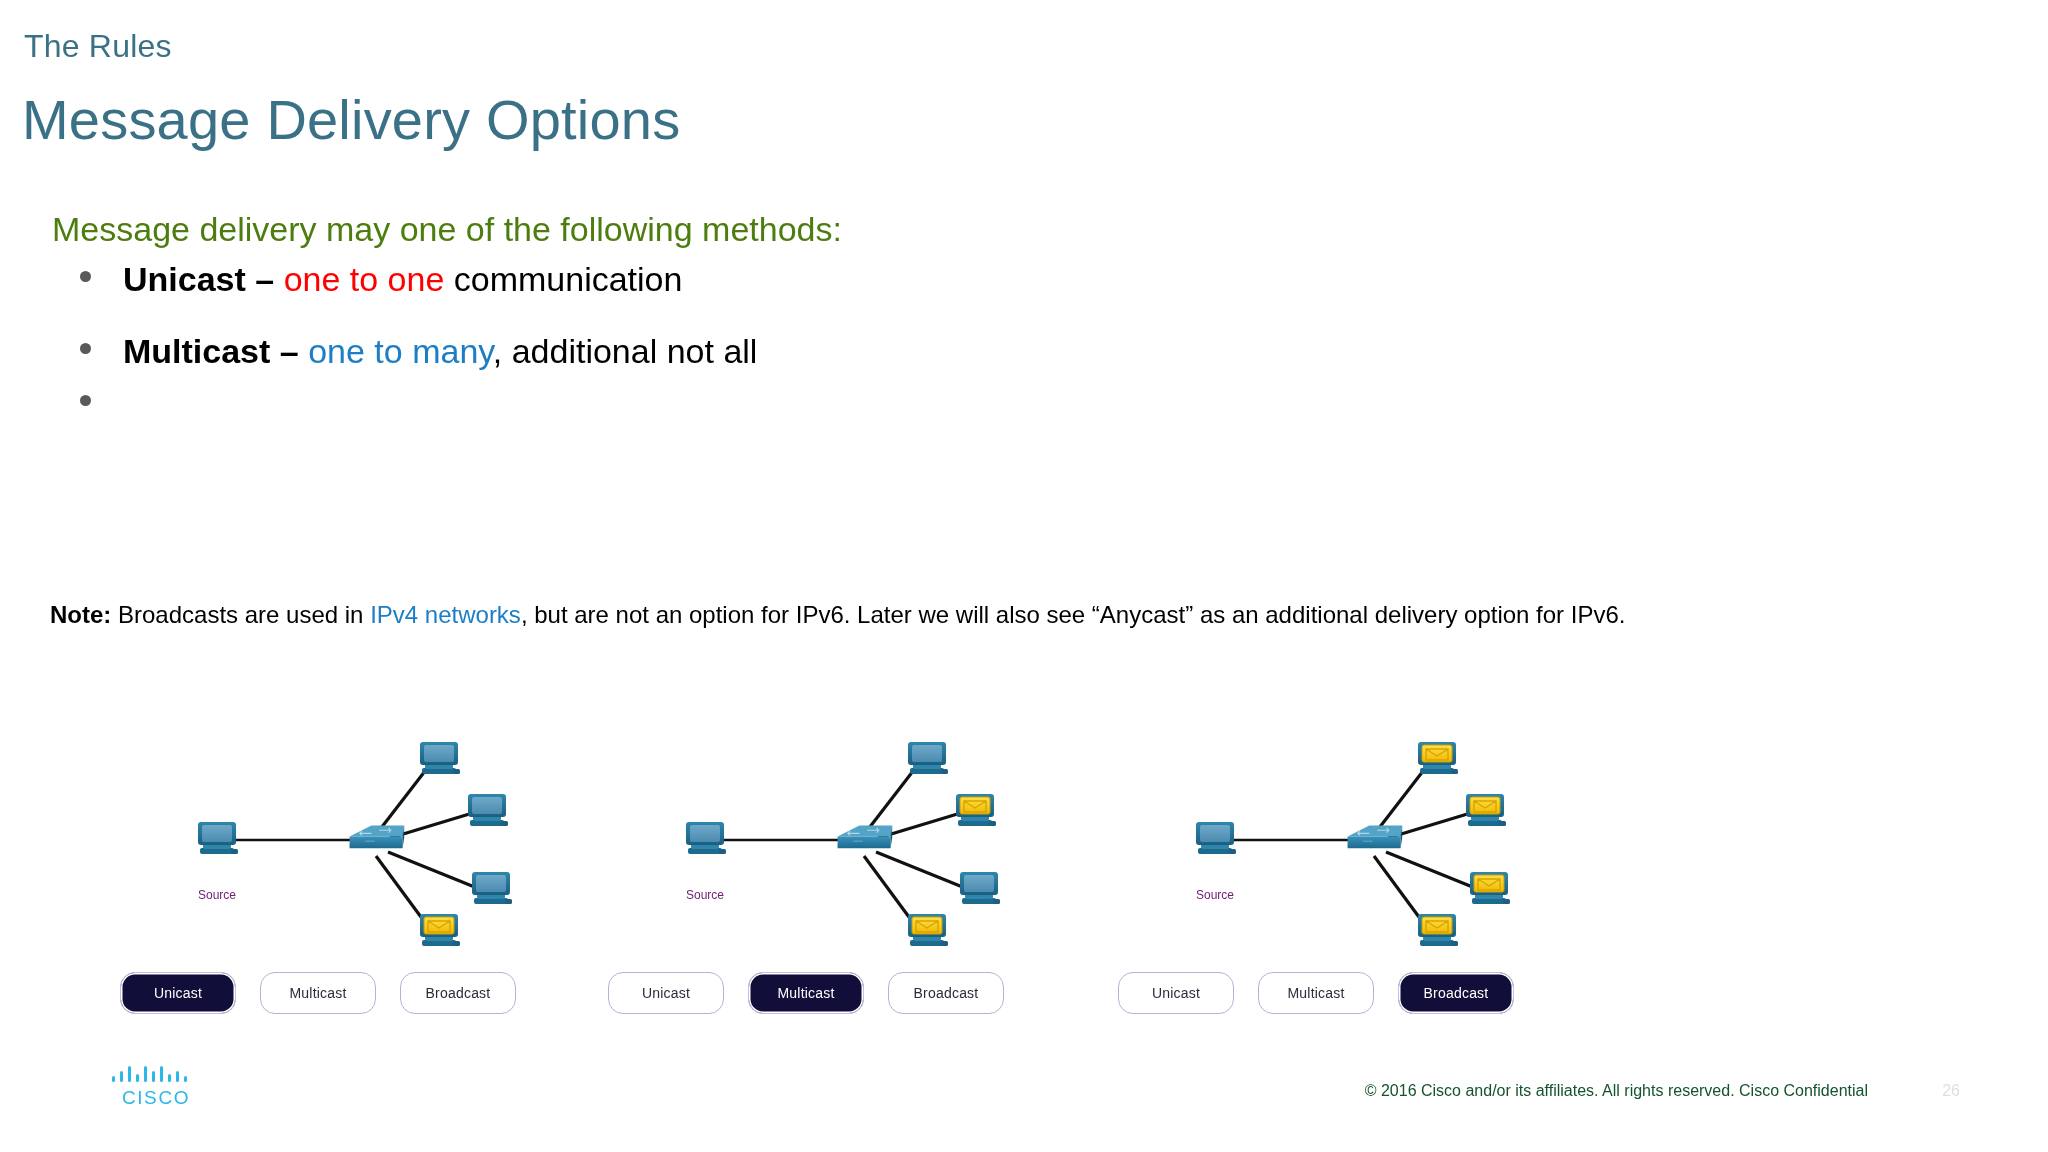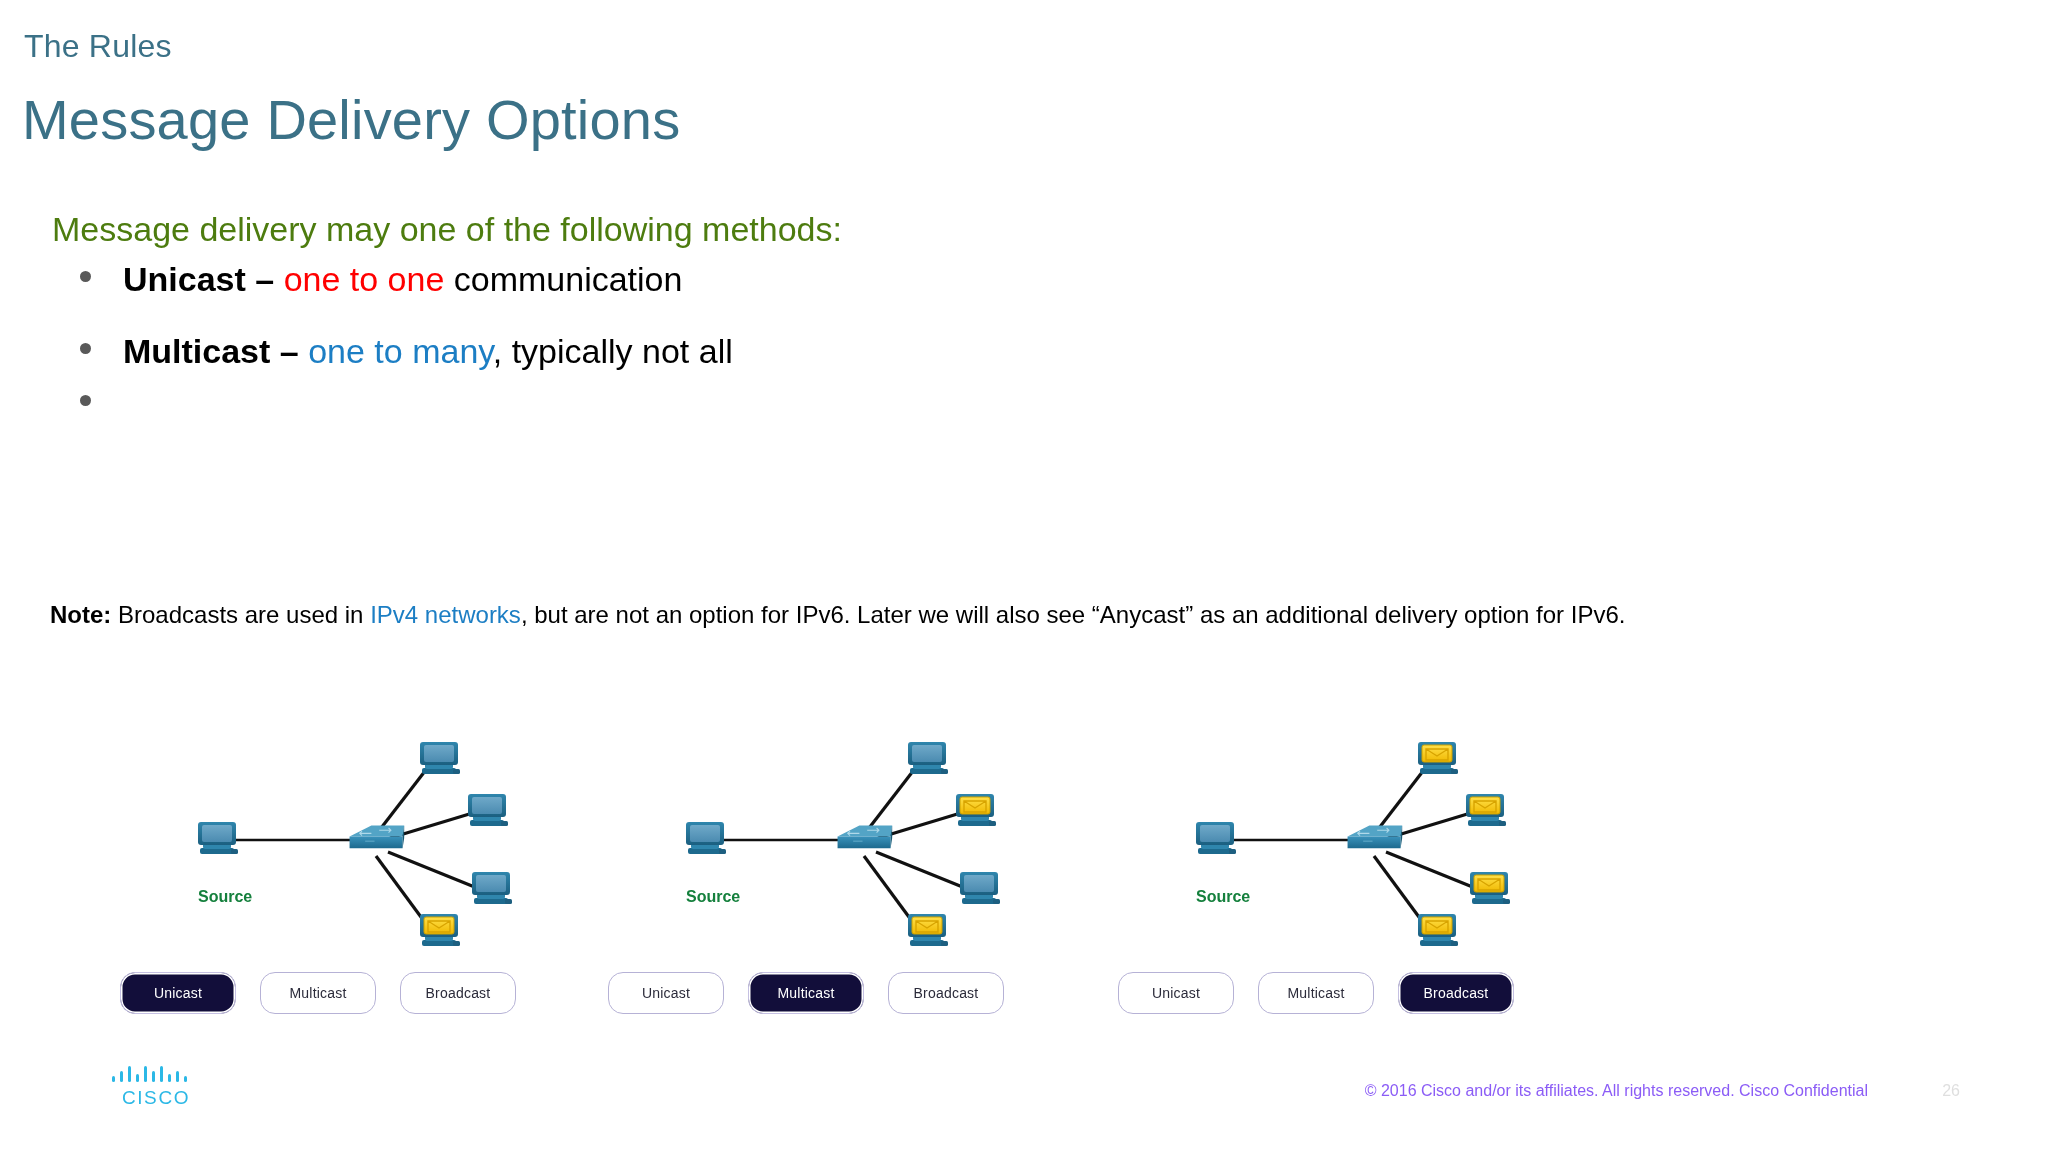--- a/index.html
+++ b/index.html
@@ -94,24 +94,23 @@
     height: 340px;
   }
   #diagram-0 { left: 120px; }
   #diagram-1 { left: 608px; }
   #diagram-2 { left: 1118px; }
 
   .diagram svg { position: absolute; left: 0; top: 0; }
 
   .src-label {
     position: absolute;
-    font-size: 16px;
-    color: #15803d;
-    white-space: nowrap;
-    font-weight: bold;
+    font-size: 12px;
+    color: #701a75;
+    white-space: nowrap;
   }
 
   
   .btn-row {
     position: absolute;
     left: 0;
     top: 272px;
     display: flex;
     gap: 24px;
   }
@@ -142,21 +141,21 @@
     left: 110px;
     top: 1062px;
     width: 92px;
     height: 50px;
   }
   .footer-copy {
     position: absolute;
     right: 180px;
     top: 1082px;
     font-size: 16px;
-    color: #8b5cf6;
+    color: #14532d;
     white-space: nowrap;
   }
   .footer-page {
     position: absolute;
     right: 88px;
     top: 1082px;
     font-size: 16px;
     color: #dfdfdf;
     white-space: nowrap;
   }
@@ -169,21 +168,21 @@
 
 <div class="lead">Message delivery may one of the following methods:</div>
 
 <div class="bullets">
   <div class="bullet-row">
     <span class="bullet-dot"></span>
     <span class="bullet-text"><span class="b">Unicast – </span><span class="red">one to one</span><span> communication</span></span>
   </div>
   <div class="bullet-row">
     <span class="bullet-dot"></span>
-    <span class="bullet-text"><span class="b">Multicast – </span><span class="blue">one to many</span><span>, typically not all</span></span>
+    <span class="bullet-text"><span class="b">Multicast – </span><span class="blue">one to many</span><span>, additional not all</span></span>
   </div>
   <div class="bullet-row">
     <span class="bullet-dot"></span>
   </div>
 </div>
 
 <div class="note"><span class="b">Note:</span><span> Broadcasts are used in </span><span class="blue">IPv4 networks</span><span>, but are not an option for IPv6. Later we will also see “Anycast” as an additional delivery option for IPv6.</span></div>
 
 <div class="diagram" id="diagram-0">
   <svg width="430" height="270" viewBox="0 0 430 270">

